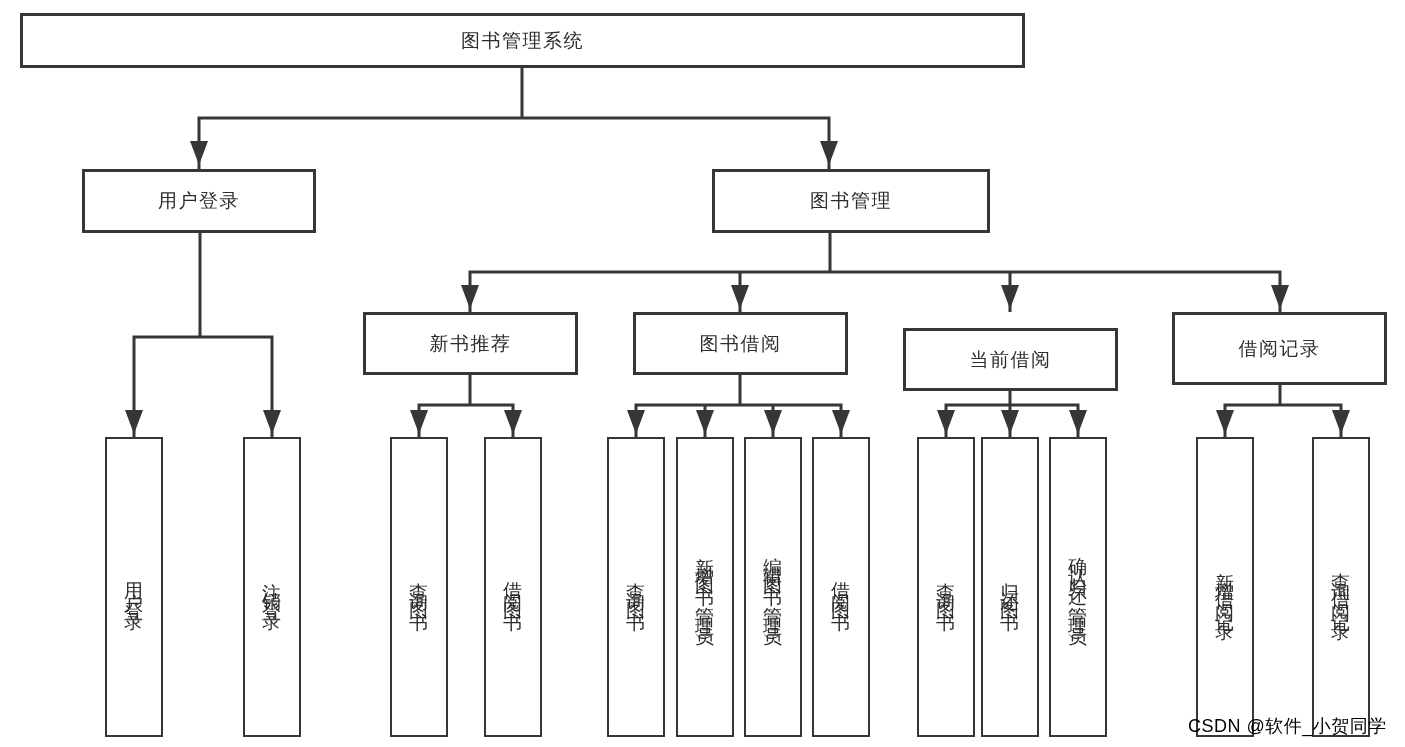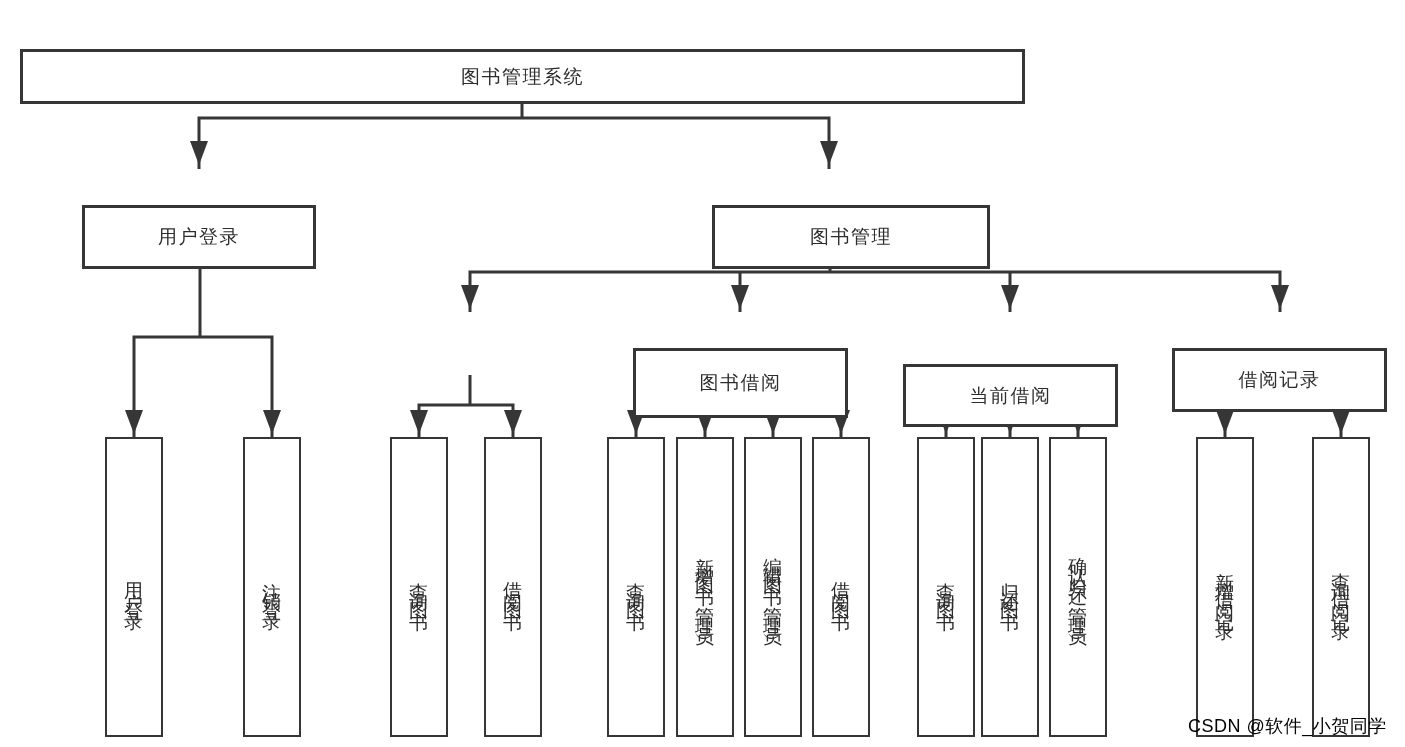--- a/index.html
+++ b/index.html
@@ -20,21 +20,20 @@
     display:flex;
     align-items:center;
     justify-content:center;
     z-index:2;
     color:#2d2d2d;
   }
   .hbox{
     font-size:19px;
     letter-spacing:1.5px;
     white-space:nowrap;
-    margin-top:36px;
   }
   .vbox{
     width:58px;height:300px;top:437px;
     border-width:2.5px;
   }
   .vbox .vlabel{
     writing-mode:vertical-rl;
     text-orientation:mixed;
     font-size:19px;
     letter-spacing:10px;
@@ -96,23 +95,24 @@
              M1069,410 L1087,410 L1078,434 Z
              M1216,410 L1234,410 L1225,434 Z
              M1332,410 L1350,410 L1341,434 Z"></path>
   </svg>
 
   <div class="node hbox" style="left:20px;top:13px;width:1005px;height:55px;">图书管理系统</div>
 
   <div class="node hbox" style="left:82px;top:169px;width:234px;height:64px;">用户登录</div>
   <div class="node hbox" style="left:712px;top:169px;width:278px;height:64px;">图书管理</div>
 
-  <div class="node hbox" style="left:633px;top:312px;width:215px;height:70px;">图书借阅</div>
+  <div class="node hbox" style="left:363px;top:312px;width:215px;height:63px;">新书推荐</div>
+  <div class="node hbox" style="left:633px;top:312px;width:215px;height:63px;">图书借阅</div>
   <div class="node hbox" style="left:903px;top:328px;width:215px;height:63px;">当前借阅</div>
-  <div class="node hbox" style="left:1172px;top:312px;width:215px;height:64px;">借阅记录</div>
+  <div class="node hbox" style="left:1172px;top:312px;width:215px;height:73px;">借阅记录</div>
 
   <div class="node vbox" style="left:105px;">
     <span class="vlabel">用户登录</span>
   </div>
   <div class="node vbox" style="left:243px;">
     <span class="vlabel">注销登录</span>
   </div>
 
   <div class="node vbox" style="left:390px;">
     <span class="vlabel">查询图书</span>

